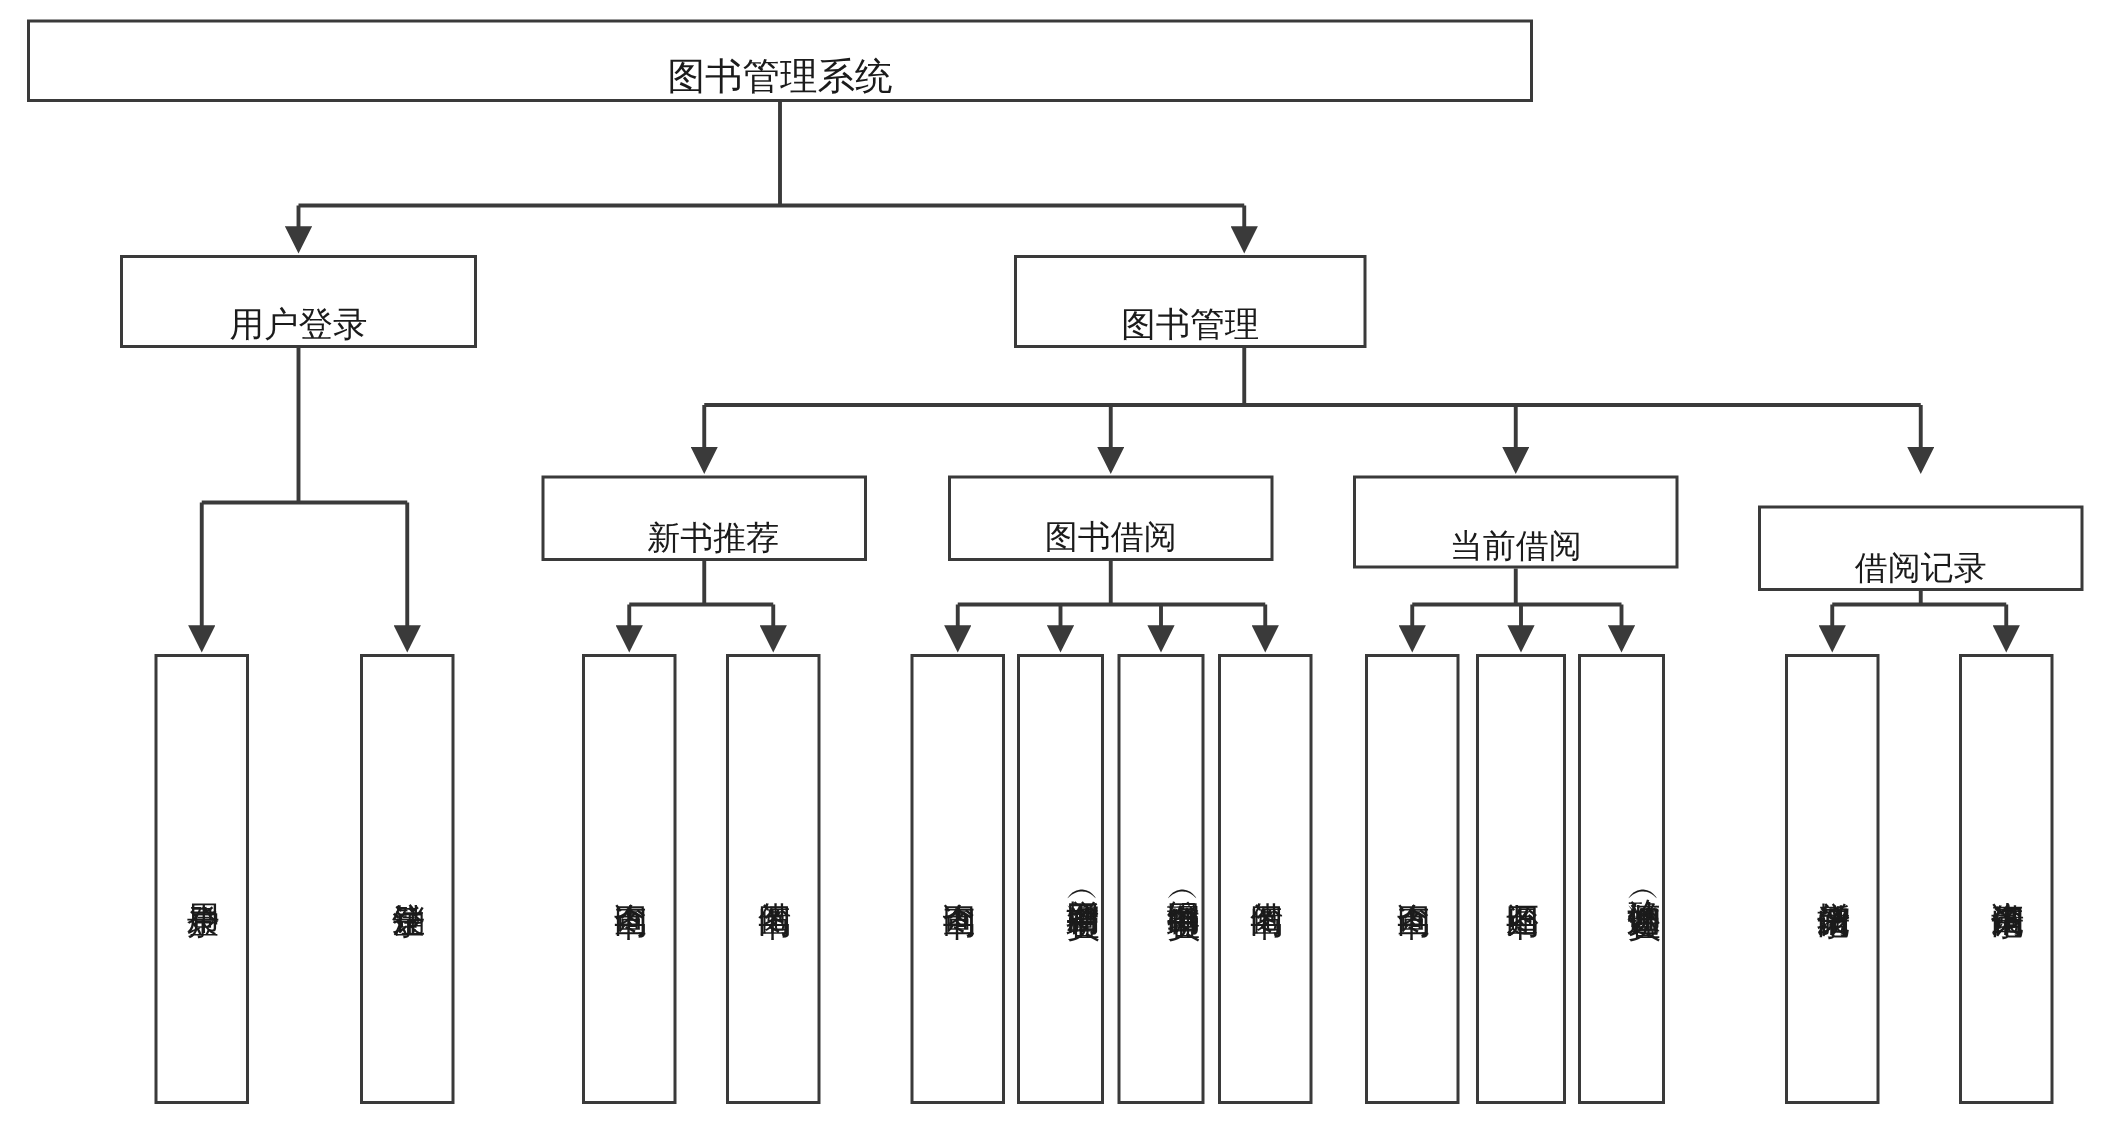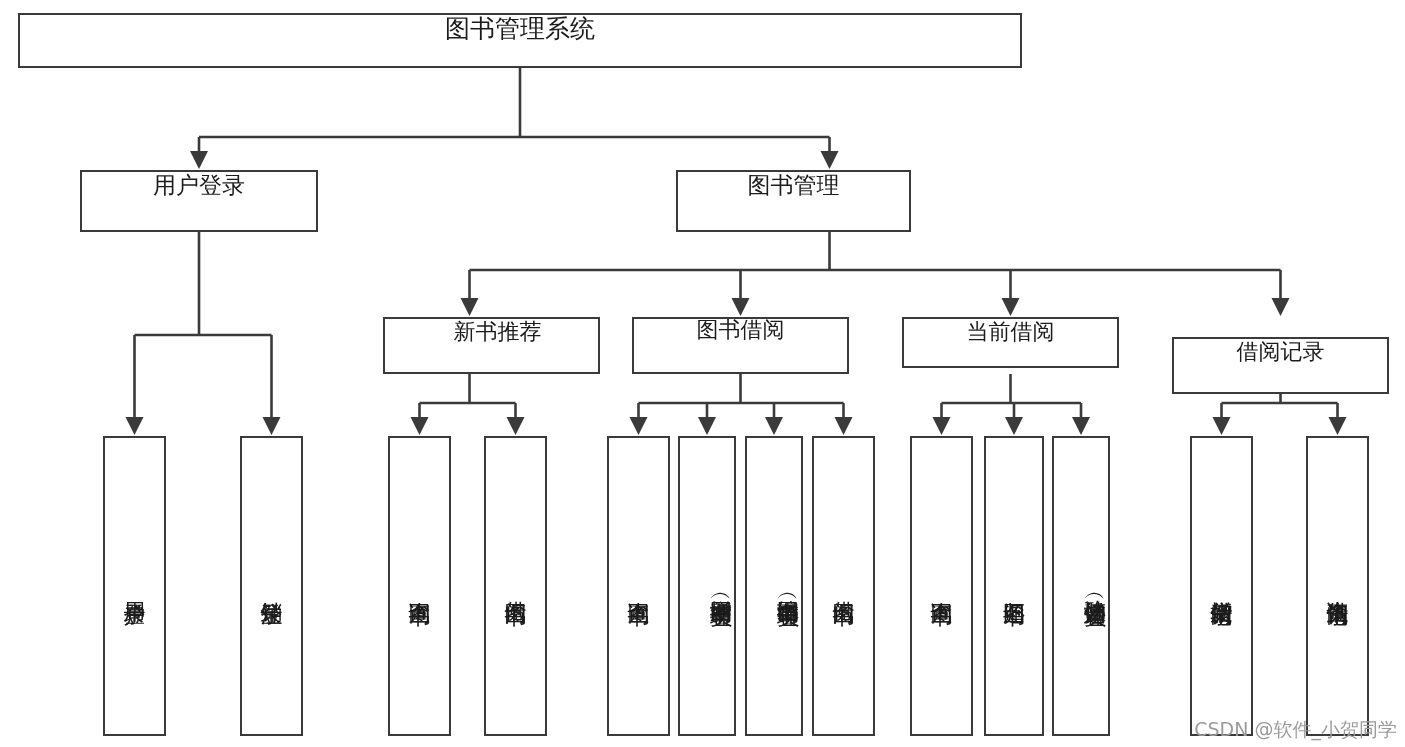--- a/index.html
+++ b/index.html
@@ -24,21 +24,21 @@
     width: 1405px;
     height: 747px;
   }
   .node {
     position: absolute;
     box-sizing: border-box;
     border: 2.5px solid #3a3a3a;
     background: #ffffff;
     color: #1b1b1b;
     display: flex;
-    align-items: flex-start;
+    align-items: flex-end;
     justify-content: center;
     text-align: center;
     line-height: 1.15;
     z-index: 2;
   }
   .node.root {
     font-size: 25px;
   }
   .node.level1 {
     font-size: 23px;
@@ -122,27 +122,27 @@
   <div id="nodes">
       <div class="node root" style="left: 18px; top: 13px; width: 1004px; height: 55px;">
         <span>图书管理系统</span>
       </div>
       <div class="node level1" style="left: 80px; top: 170px; width: 238px; height: 62px;">
         <span>用户登录</span>
       </div>
       <div class="node level1" style="left: 676px; top: 170px; width: 235px; height: 62px;">
         <span>图书管理</span>
       </div>
-      <div class="node level2" style="left: 383px; top: 317px; width: 217px; height: 57px; padding-left: 12px;">
+      <div class="node level2" style="left: 361px; top: 317px; width: 217px; height: 57px; padding-left: 12px;">
         <span>新书推荐</span>
       </div>
       <div class="node level2" style="left: 632px; top: 317px; width: 217px; height: 57px; font-family: Liberation Mono, monospace;">
         <span>图书借阅</span>
       </div>
-      <div class="node level2" style="left: 902px; top: 317px; width: 217px; height: 51px;">
+      <div class="node level2" style="left: 902px; top: 317px; width: 217px; height: 62px;">
         <span>当前借阅</span>
       </div>
       <div class="node level2" style="left: 1172px; top: 317px; width: 217px; height: 57px; margin-top: 20px;">
         <span>借阅记录</span>
       </div>
       <div class="node leaf short" style="left: 103px; top: 436px; width: 63px; height: 300px;">
         <span>用户登录</span>
       </div>
       <div class="node leaf short" style="left: 240px; top: 436px; width: 63px; height: 300px;">
         <span>注销登录</span>
@@ -175,14 +175,13 @@
         <span>确认归还（管理员）</span>
       </div>
       <div class="node leaf short" style="left: 1190px; top: 436px; width: 63px; height: 300px;">
         <span>新增借阅记录</span>
       </div>
       <div class="node leaf short" style="left: 1306px; top: 436px; width: 63px; height: 300px;">
         <span>查询借阅记录</span>
       </div>
     </div>
 
-  <div class="watermark">CSDN @软件_小贺同学</div>
 </div>
 
 </body></html>

